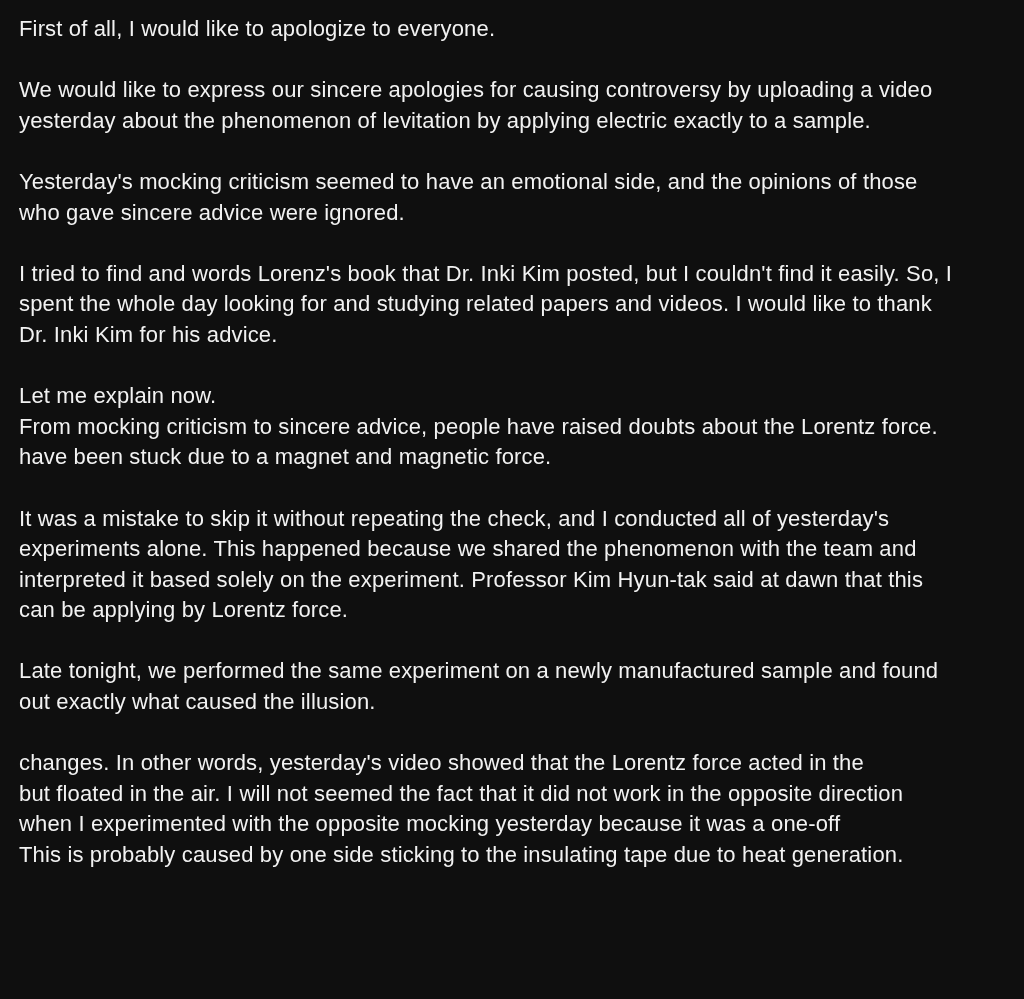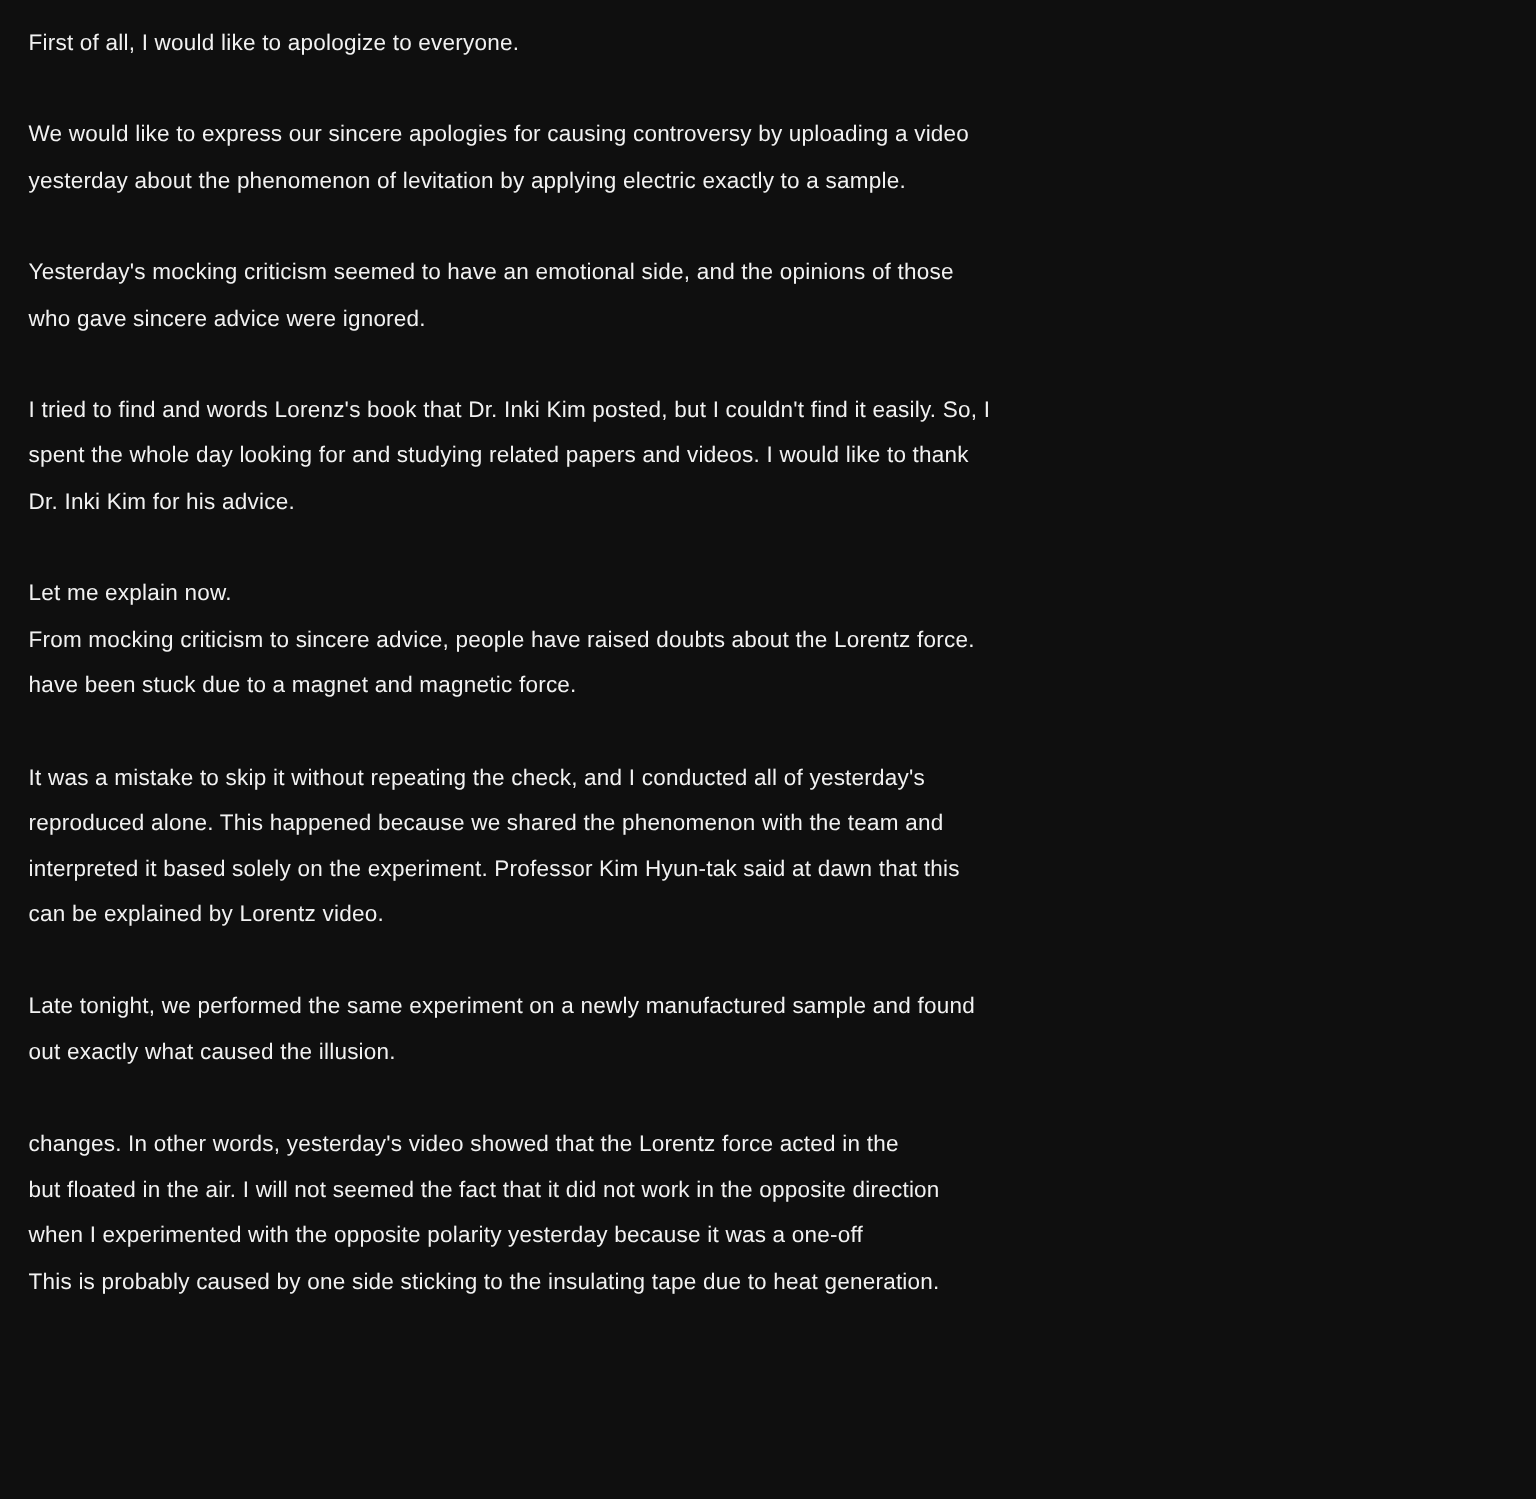--- a/index.html
+++ b/index.html
@@ -21,21 +21,21 @@
       top: 14px;
       width: 1000px;
     }
     .para {
       margin: 0 0 30.6px 0;
     }
     .line {
       display: block;
       height: 30.6px;
       line-height: 30.6px;
-      font-size: 15px;
+      font-size: 22px;
       letter-spacing: 0.15px;
       white-space: nowrap;
     }
   </style>
 </head>
 <body>
 
 <div class="doc">
 
   <p class="para">
@@ -59,30 +59,30 @@
   </p>
 
   <p class="para">
     <span class="line">Let me explain now.</span>
     <span class="line">From mocking criticism to sincere advice, people have raised doubts about the Lorentz force.</span>
     <span class="line">have been stuck due to a magnet and magnetic force.</span>
   </p>
 
   <p class="para">
     <span class="line">It was a mistake to skip it without repeating the check, and I conducted all of yesterday's</span>
-    <span class="line">reproduced alone. This happened because we shared the phenomenon with the team and</span>
+    <span class="line">experiments alone. This happened because we shared the phenomenon with the team and</span>
     <span class="line">interpreted it based solely on the experiment. Professor Kim Hyun-tak said at dawn that this</span>
-    <span class="line">can be explained by Lorentz video.</span>
+    <span class="line">can be applying by Lorentz force.</span>
   </p>
 
   <p class="para">
     <span class="line">Late tonight, we performed the same experiment on a newly manufactured sample and found</span>
     <span class="line">out exactly what caused the illusion.</span>
   </p>
 
   <p class="para">
     <span class="line">changes. In other words, yesterday's video showed that the Lorentz force acted in the</span>
     <span class="line">but floated in the air. I will not seemed the fact that it did not work in the opposite direction</span>
-    <span class="line">when I experimented with the opposite polarity yesterday because it was a one-off</span>
+    <span class="line">when I experimented with the opposite mocking yesterday because it was a one-off</span>
     <span class="line">This is probably caused by one side sticking to the insulating tape due to heat generation.</span>
   </p>
 
 </div>
 
 </body></html>

